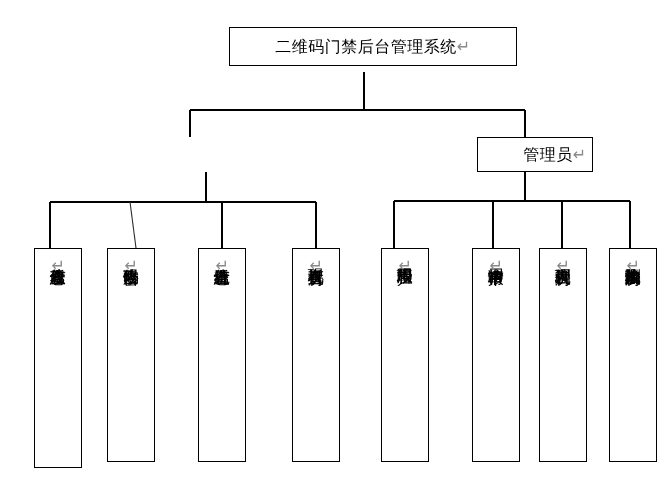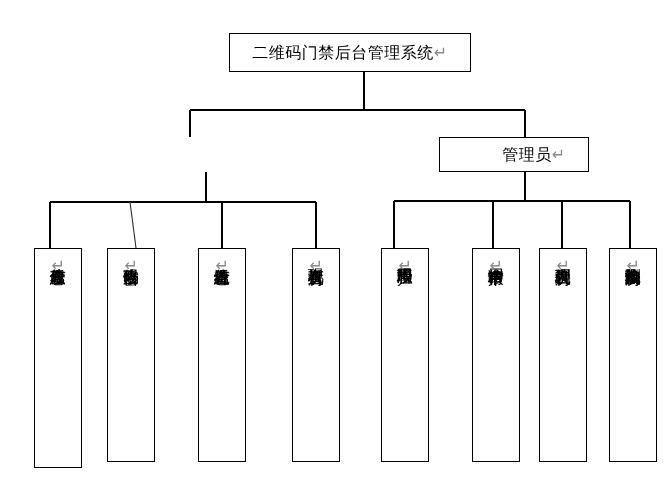--- a/index.html
+++ b/index.html
@@ -98,26 +98,26 @@
     <line x1="316" y1="202" x2="316" y2="248"></line>
 
     <line x1="525" y1="172" x2="525" y2="201"></line>
     <line x1="394" y1="201" x2="630" y2="201"></line>
     <line x1="394" y1="201" x2="394" y2="248"></line>
     <line x1="493" y1="201" x2="493" y2="248"></line>
     <line x1="562" y1="201" x2="562" y2="248"></line>
     <line x1="630" y1="201" x2="630" y2="248"></line>
   </svg>
 
-  <div class="node node-h" style="left:229px; top:33px; width:242px; height:39px;">
+  <div class="node node-h" style="left:229px; top:27px; width:288px; height:39px;">
     <span class="node-label">二维码门禁后台管理系统<span class="pilcrow" style="color: rgb(138, 138, 138);">↵</span></span>
   </div>
 
 
-  <div class="node node-h" style="left:439px; top:137px; width:150px; height:35px;padding-left:40px;">
+  <div class="node node-h" style="left:477px; top:137px; width:116px; height:35px;padding-left:40px;">
     <span class="node-label">管理员<span class="pilcrow" style="color: rgb(138, 138, 138);">↵</span></span>
   </div>
 
   <div class="node node-v" style="left:34px; top:248px; width:48px; height:220px;">
     <span class="node-label">信息查看修改<span class="pilcrow" style="color: rgb(138, 138, 138);">↵</span></span>
   </div>
 
   <div class="node node-v" style="left:107px; top:248px; width:48px; height:214px;">
     <span class="node-label">修改后台密码<span class="pilcrow" style="color: rgb(138, 138, 138);">↵</span></span>
   </div>

